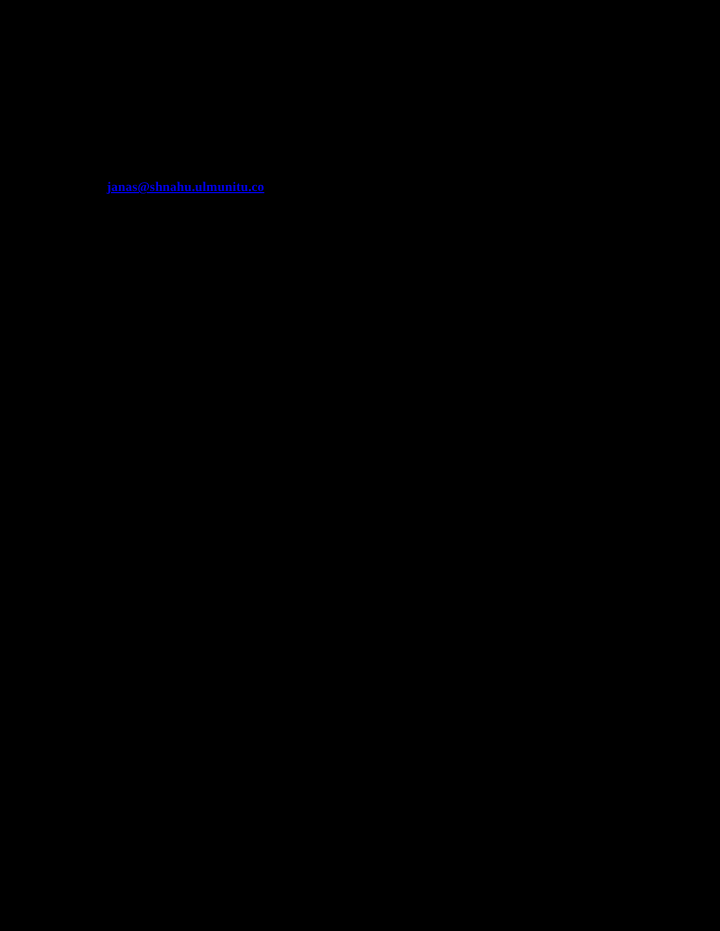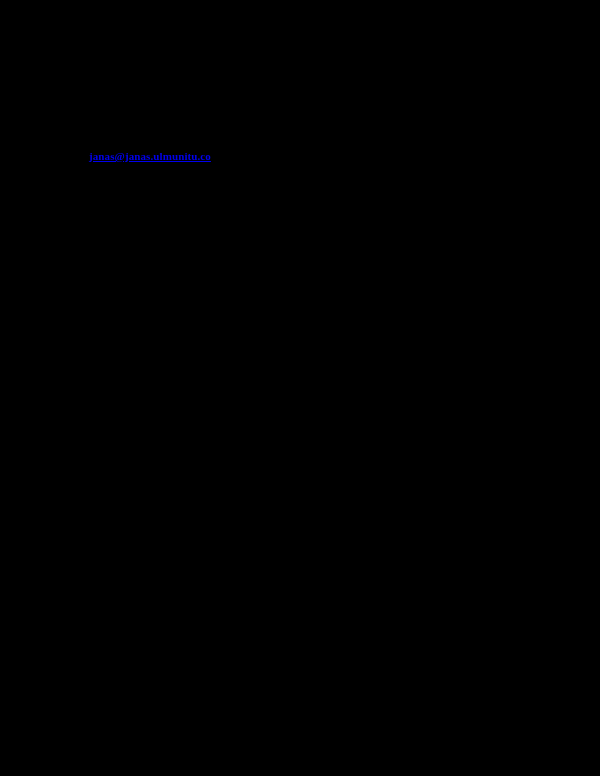--- a/index.html
+++ b/index.html
@@ -26,14 +26,14 @@
     text-decoration: underline;
     letter-spacing: 0.1px;
     white-space: nowrap;
     line-height: 13px;
   }
 </style>
 </head>
 <body>
 
 <div class="page">
-  <a class="email-link" href="#">janas@janas.ulmunitu.co</a>
+  <a class="email-link" href="#">janas@shnahu.ulmunitu.co</a>
 </div>
 
 </body></html>

